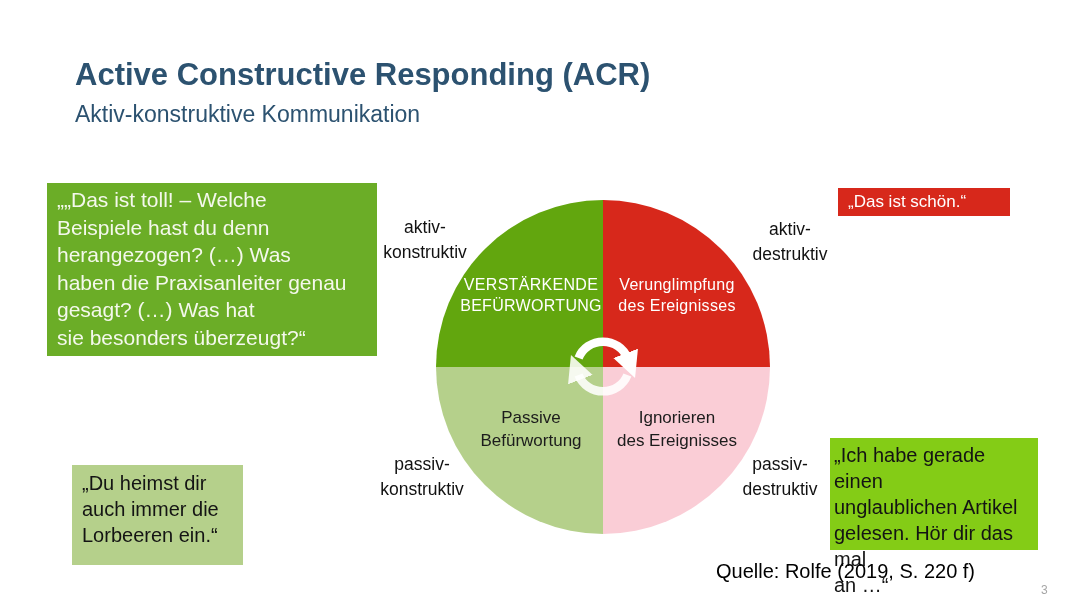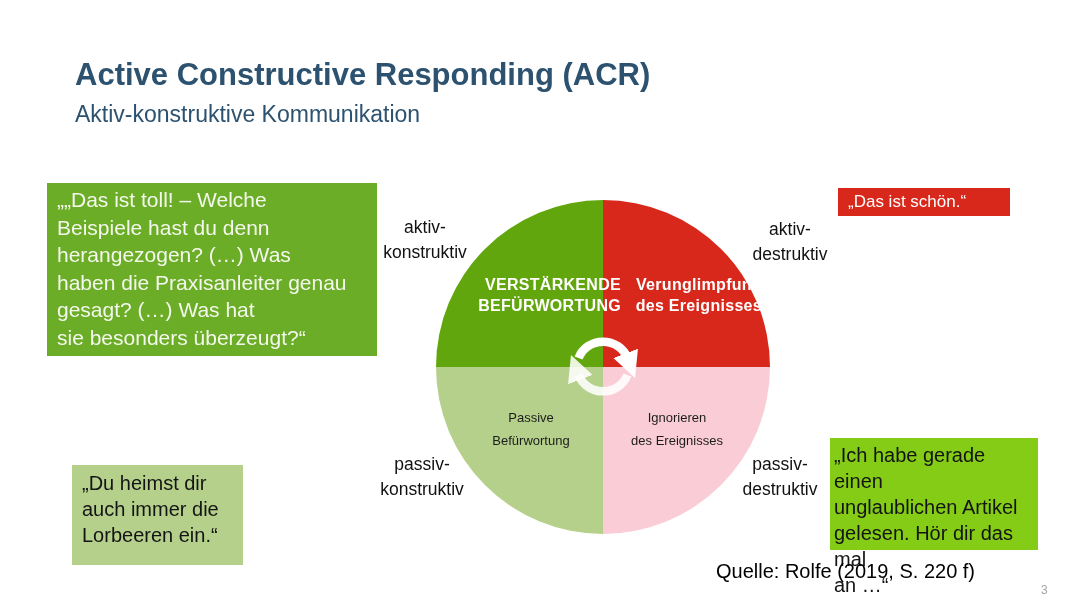--- a/index.html
+++ b/index.html
@@ -56,22 +56,22 @@
     border-radius:50%;
     background:conic-gradient(#D7281B 0deg 90deg,
                               #FACDD6 90deg 180deg,
                               #B5D08B 180deg 270deg,
                               #62A60E 270deg 360deg);
   }
   .inner-label{
     position:absolute;text-align:center;
     font-size:16px;line-height:21px;
   }
-  .il-top{font-weight:bold;color:#ffffff;letter-spacing:0.3px;text-align:right;}
-  .il-bottom{color:#1c1c1c;font-size:13px;line-height:23px;}
+  .il-top{font-weight:normal;color:#ffffff;letter-spacing:0.3px;}
+  .il-bottom{color:#1c1c1c;font-size:17px;line-height:23px;}
   .il-ac{left:5px;top:74px;width:180px;}
   .il-ad{left:156px;top:74px;width:170px;}
   .il-pc{left:10px;top:206px;width:170px;}
   .il-pd{left:158px;top:206px;width:166px;}
 
   .cycle{left:117px;top:123px;}
 
   
   .outer-label{
     position:absolute;text-align:center;

